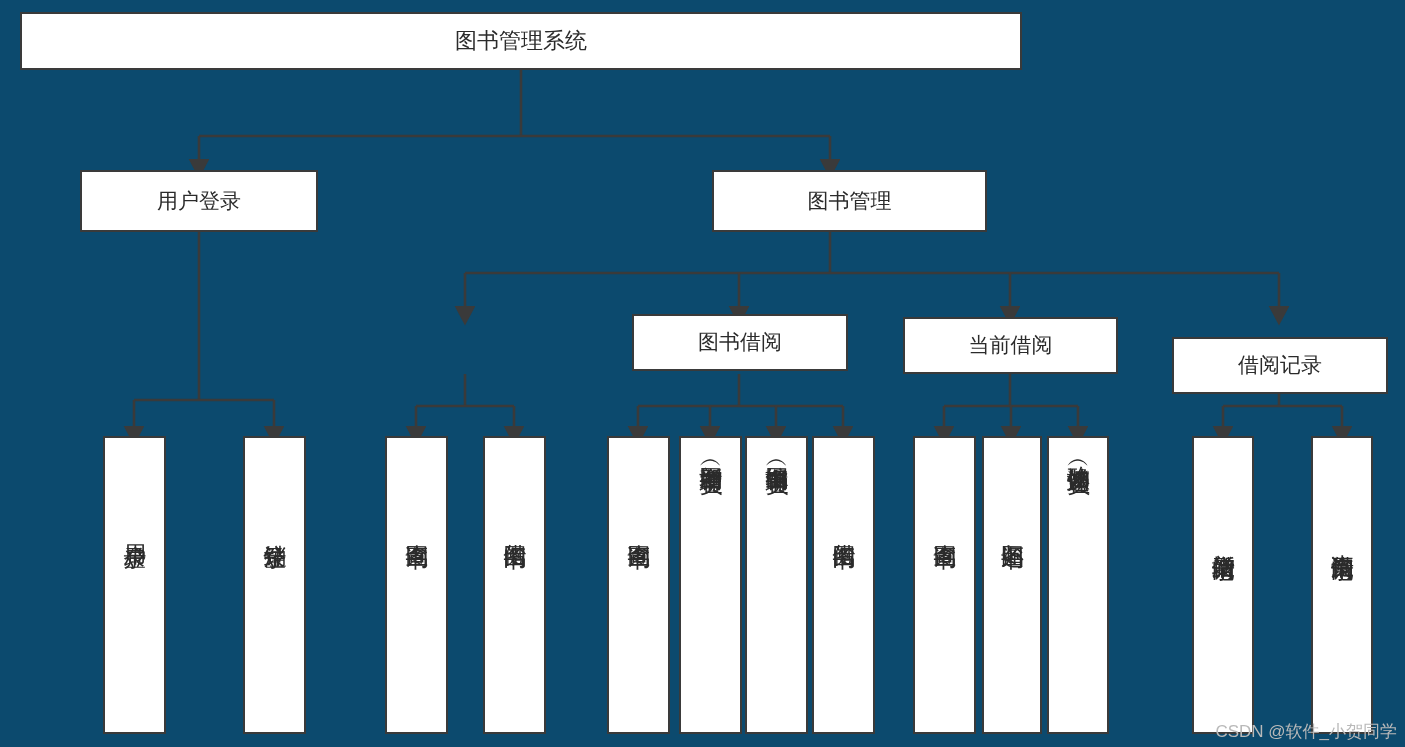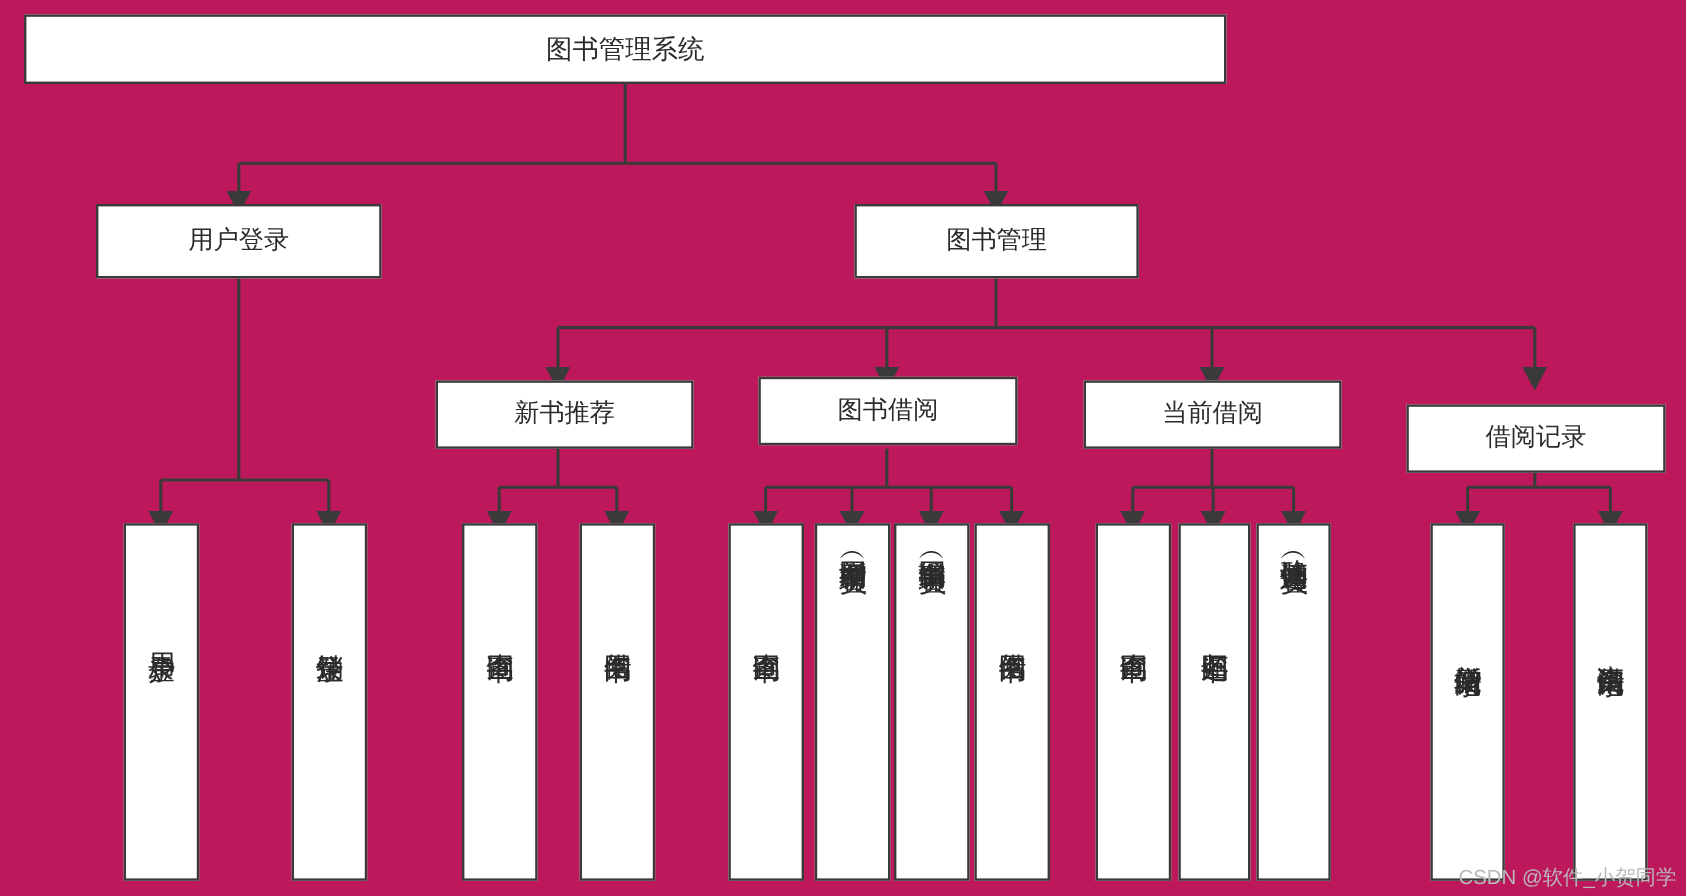--- a/index.html
+++ b/index.html
@@ -1,18 +1,18 @@
 <!DOCTYPE html>
 <html><head>
 <meta charset="utf-8">
 <style>
   html,body{margin:0;padding:0;background:#ffffff;}
   body{width:1405px;height:747px;overflow:hidden;
        font-family:"Liberation Sans","DejaVu Sans",sans-serif;}
-  #canvas{position:relative;width:1405px;height:747px;background:#be185d;}
+  #canvas{position:relative;width:1405px;height:747px;background:#0c4a6e;}
   svg.links{position:absolute;left:0;top:0;width:1405px;height:747px;}
   .node{position:absolute;box-sizing:border-box;
         border:2.5px solid #3a3a3a;background:#ffffff;
         display:flex;align-items:center;justify-content:center;
         color:#2b2b2b;text-align:center;}
   .node.h{font-size:21px;line-height:1.25;}
   .node.root{font-size:22px;}
   .leaf{position:absolute;box-sizing:border-box;
         border:2.5px solid #3a3a3a;background:#ffffff;
         display:flex;align-items:flex-start;justify-content:center;
@@ -81,27 +81,24 @@
     </g>
   </svg>
 
   <div class="node root" style="left:20px;top:12px;width:1002px;height:58px;">
     <span>图书管理系统</span>
   </div>
 
   <div class="node h" style="left:80px;top:170px;width:238px;height:62px;">
     <span>用户登录</span>
   </div>
-  <div class="node h" style="left:712px;top:170px;width:237px;height:62px;justify-content:center;">
+  <div class="node h" style="left:712px;top:170px;width:275px;height:62px;justify-content:center;">
     <span>图书管理</span>
   </div>
 
-  <div class="node h" style="left:363px;top:317px;width:215px;height:57px;">
-    <span>新书推荐</span>
-  </div>
   <div class="node h" style="left:632px;top:314px;width:216px;height:57px;">
     <span>图书借阅</span>
   </div>
   <div class="node h" style="left:903px;top:317px;width:215px;height:57px;">
     <span>当前借阅</span>
   </div>
   <div class="node h" style="left:1172px;top:317px;width:216px;height:57px;margin-top:20px;">
     <span>借阅记录</span>
   </div>
 

